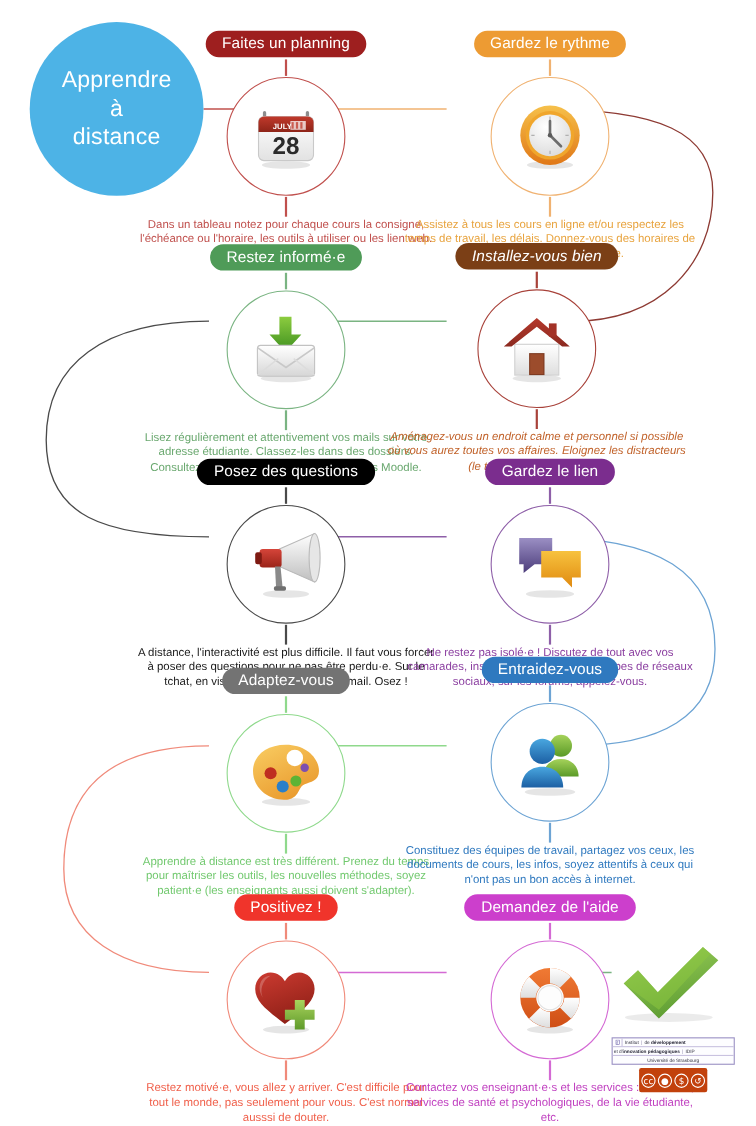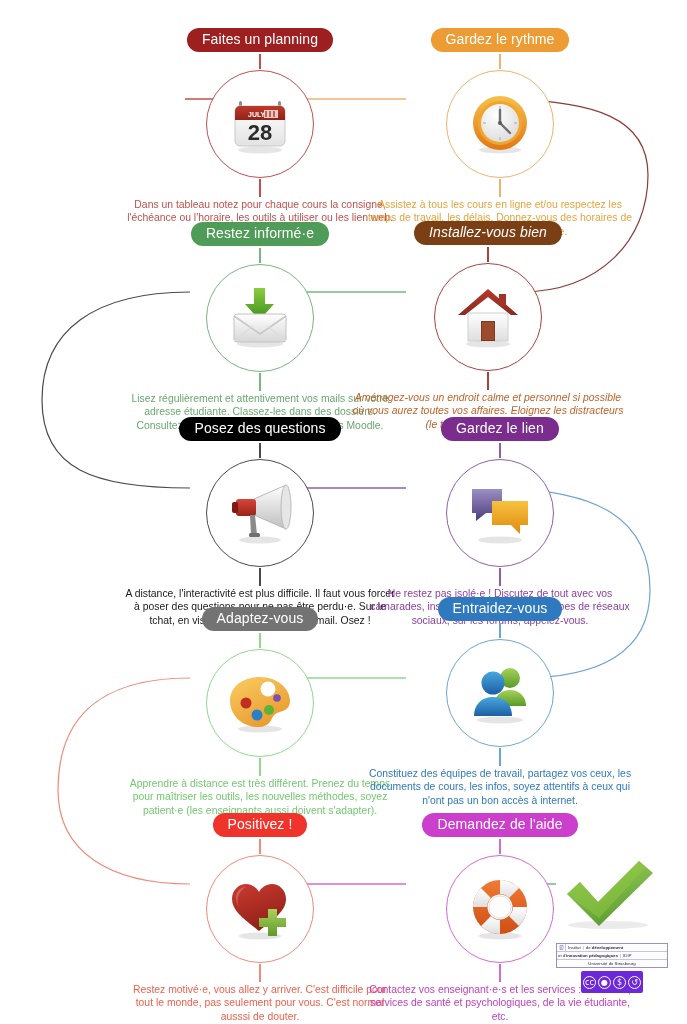--- a/index.html
+++ b/index.html
@@ -114,21 +114,21 @@
     display: flex; align-items: center; justify-content: center;
     color: #6b5fa8;
   }
   #logo .lg-mark svg { width: 5px; height: 5px; }
   #logo b { font-weight: bold; }
   #logo .lg-sep { color: #8d85ad; padding: 0 2px; }
   #logo .lg-uni { justify-content: center; font-size: 4.3px; }
   #logo .cc {
     margin: 3px auto 0 auto;
     width: 62px; height: 22px;
-    background: #6d28d9;
+    background: #c2410c;
     border-radius: 2px;
     display: flex; align-items: center; justify-content: center;
     gap: 2px;
   }
   #logo .cc .ccc {
     width: 13px; height: 13px;
     border-radius: 50%;
     border: 1.2px solid #ffffff;
     color: #ffffff;
     font-size: 8px;
@@ -157,20 +157,27 @@
 
     <path d="M298,678 L406,678" stroke="#8fd98c" stroke-width="1.4" fill="none"></path>
 
     <path d="M190,678 C 95,678 58,722 58,790 C 58,852 110,884 190,884" stroke="#f08a7a" stroke-width="1.2" fill="none"></path>
 
     <path d="M298,884 L406,884" stroke="#d46ad4" stroke-width="1.4" fill="none"></path>
 
     <path d="M490,884 L556,884" stroke="#7ab482" stroke-width="1.4" fill="none"></path>
   </svg>
 
+  <div id="hero">
+    <div class="hero-text">
+      <div>Apprendre</div>
+      <div>à</div>
+      <div>distance</div>
+    </div>
+  </div>
 
   <div id="nodes-layer">
       <div class="node" style="left: 140px; top: 28px; color: rgb(192, 80, 77);">
         <div class="badge-row"><span class="badge" style="background:#9e1f1f">Faites un planning</span></div>
         <div class="stem stem-top"></div>
         <div class="circle-wrap">
           <div class="circ">
             <div class="icon-holder">
               <svg viewBox="0 0 72 72">
       <defs>

